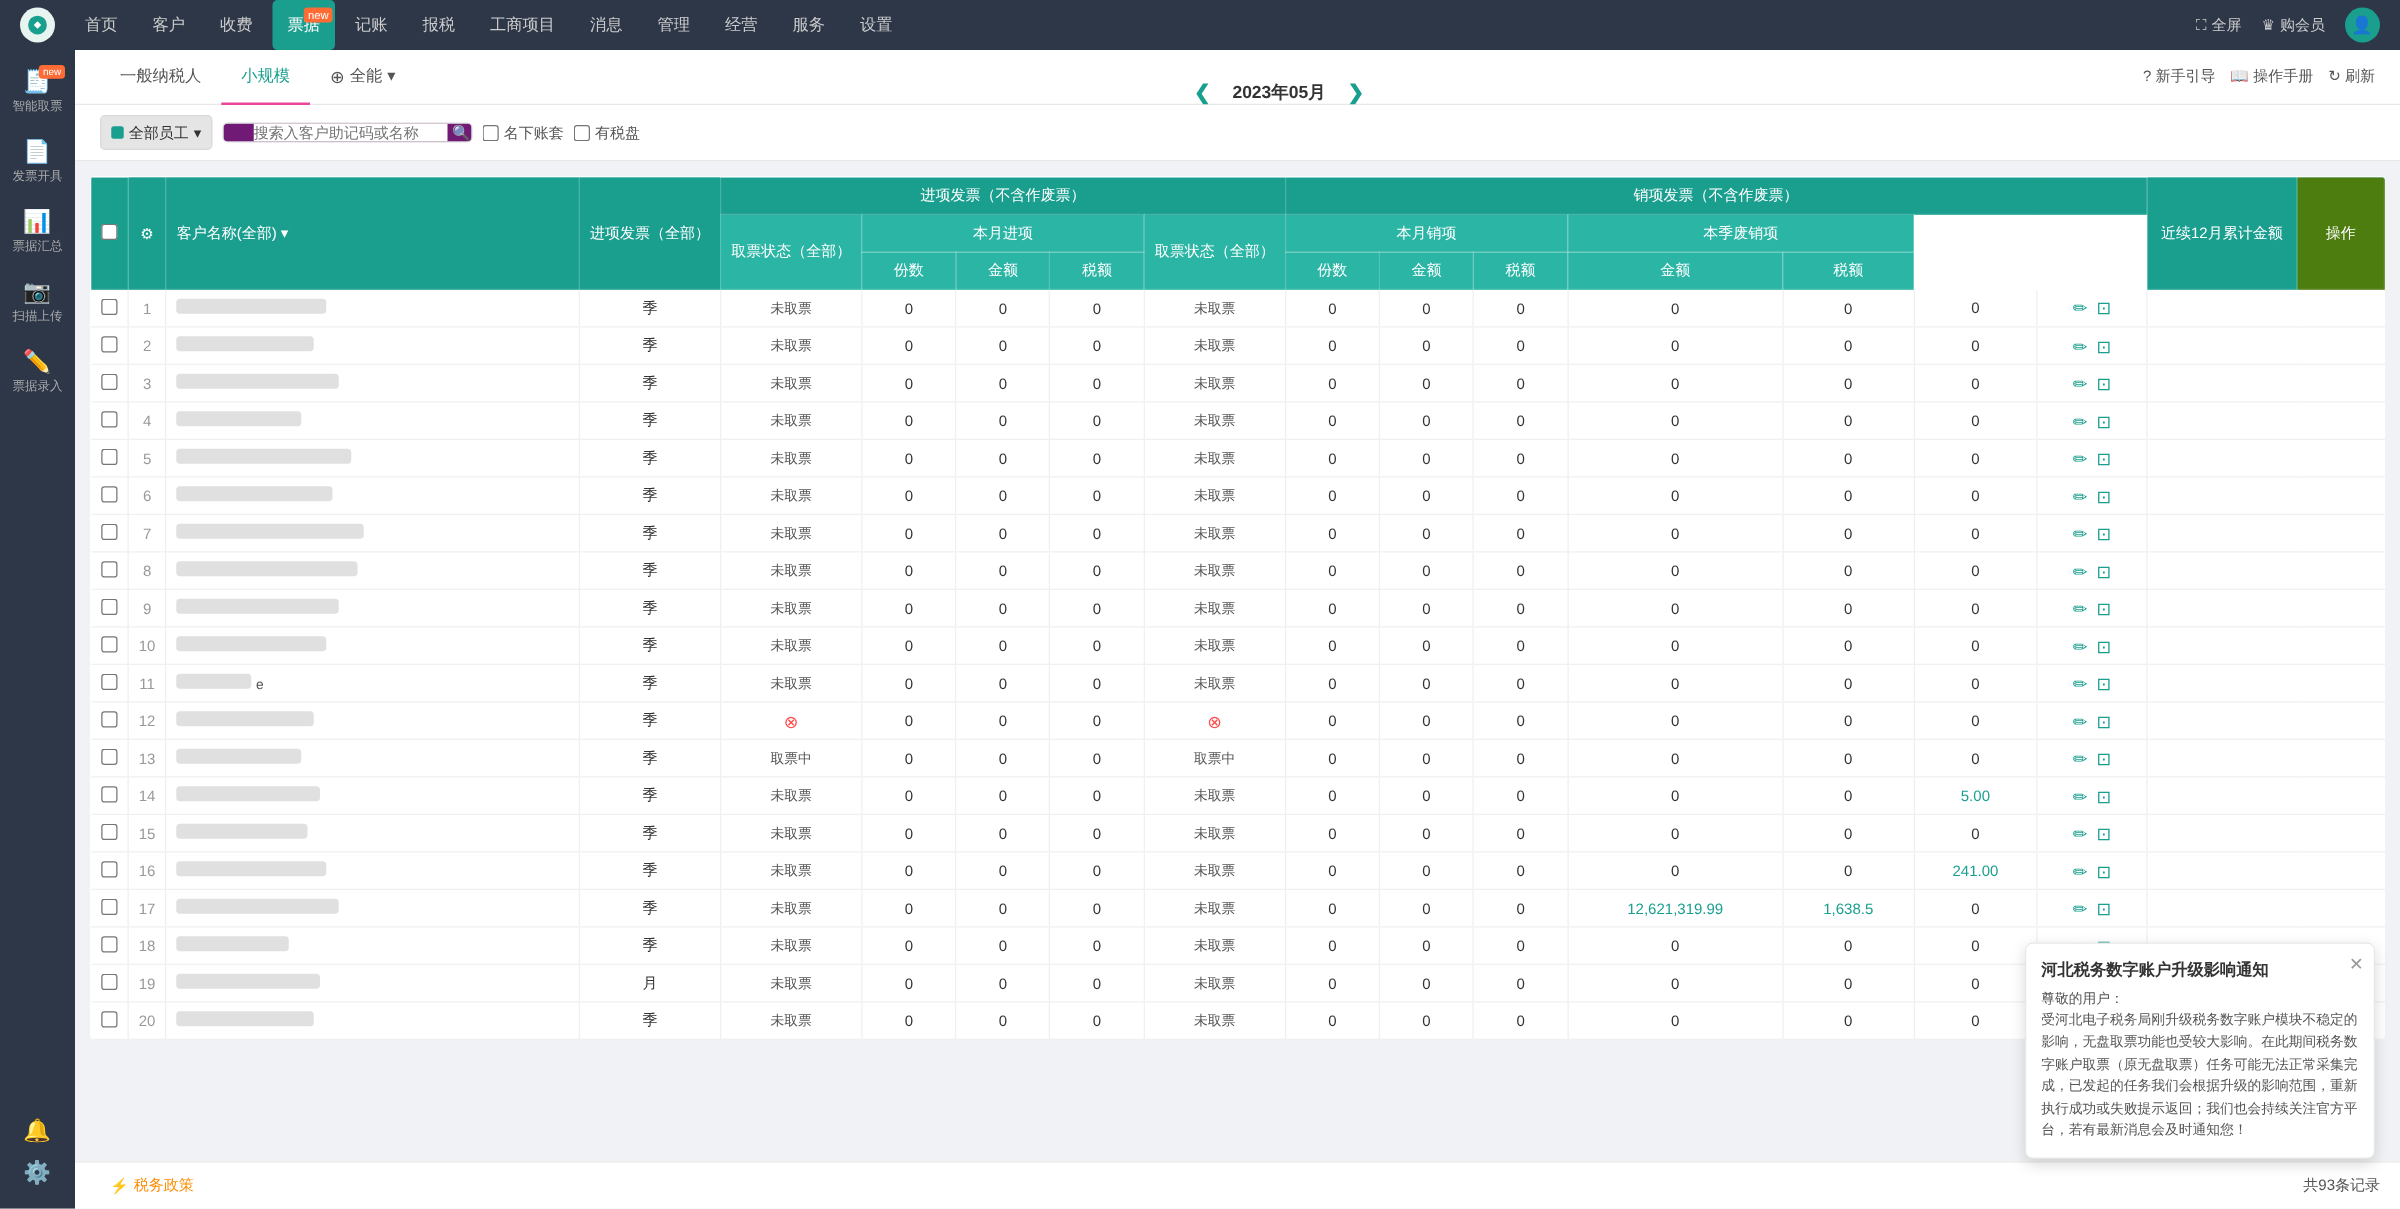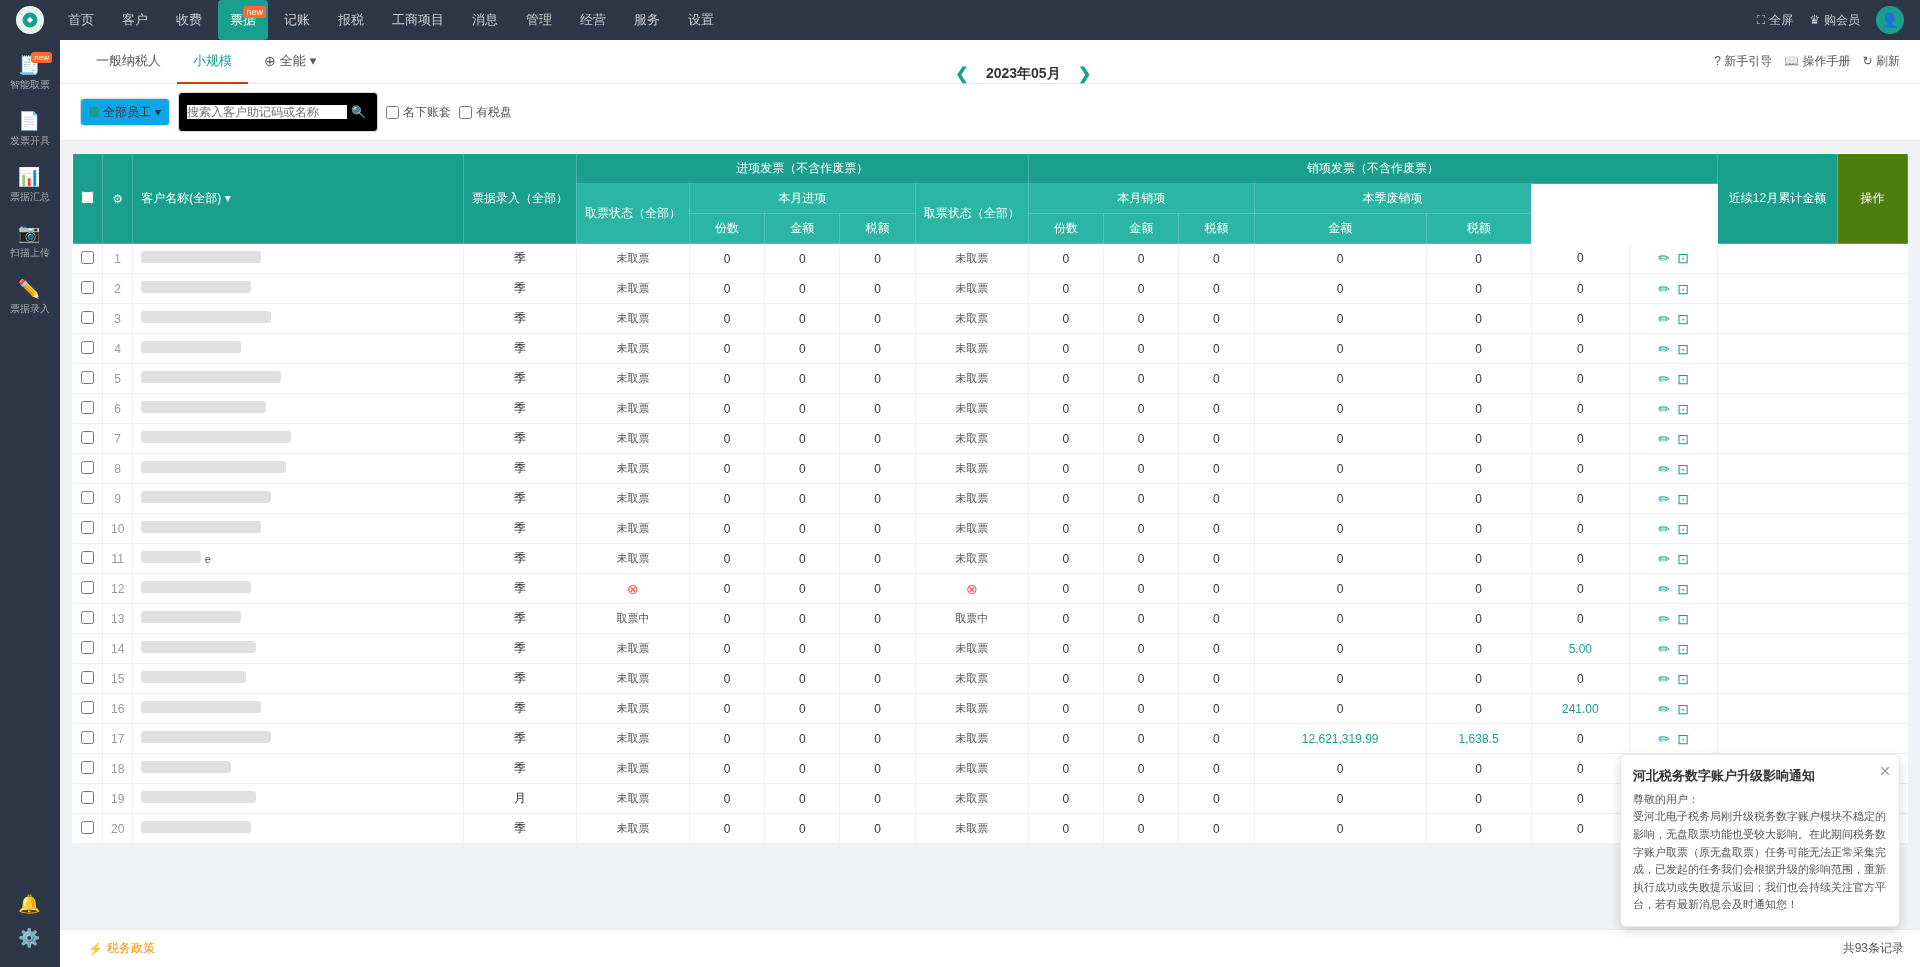--- a/index.html
+++ b/index.html
@@ -23,26 +23,26 @@
     .sidebar-item .new-badge { background: #ff6b35; color: #fff; font-size: 8px; padding: 1px 3px; border-radius: 3px; position: absolute; top: 4px; right: 4px; }
     .sidebar-icon { font-size: 18px; line-height: 1; }
     .sidebar-bottom { margin-top: auto; padding-bottom: 12px; }
 
     
     .main { flex: 1; display: flex; flex-direction: column; background: #f0f2f5; overflow: hidden; justify-content: flex-end; }
 
     
     .sub-nav { background: #fff; padding: 0 20px; display: flex; align-items: center; gap: 0; border-bottom: 1px solid #e8e8e8; height: 44px; }
     .sub-nav-item { padding: 0 16px; height: 44px; display: flex; align-items: center; cursor: pointer; font-size: 13px; color: #555; border-bottom: 2px solid transparent; }
-    .sub-nav-item.active { color: #1a9f8f; border-bottom: 2px solid #c2410c; }
+    .sub-nav-item.active { color: #1a9f8f; border-bottom: 2px solid #ec4899; }
 
     
     .toolbar { background: #fff; padding: 8px 20px; display: flex; align-items: center; gap: 8px; border-bottom: 1px solid #e8e8e8; }
-    .toolbar-select { border: 1px solid #d9d9d9; border-radius: 4px; padding: 4px 8px; font-size: 12px; display: flex; align-items: center; gap: 4px; cursor: pointer; background: #0ea5e9; height: 28px; min-width: 90px; }
-    .toolbar-search { border: 1px solid #d9d9d9; border-radius: 4px; padding: 4px 8px; font-size: 12px; display: flex; align-items: center; gap: 4px; background: #000000; height: 40px; width: 200px; }
+    .toolbar-select { border: 1px solid #d9d9d9; border-radius: 4px; padding: 4px 8px; font-size: 12px; display: flex; align-items: center; gap: 4px; cursor: pointer; background: #e5e5e5; height: 28px; min-width: 90px; }
+    .toolbar-search { border: 1px solid #d9d9d9; border-radius: 4px; padding: 4px 24px; font-size: 12px; display: flex; align-items: center; gap: 4px; background: #701a75; height: 16px; width: 200px; }
     .toolbar-search input { border: none; outline: none; font-size: 12px; width: 160px; color: #999; }
     .toolbar-checkbox { display: flex; align-items: center; gap: 4px; font-size: 12px; color: #555; cursor: pointer; }
     .toolbar-right { margin-left: auto; display: flex; align-items: center; gap: 8px; }
     .btn-orange { background: #ff8c00; color: #fff; border: none; padding: 6px 16px; border-radius: 4px; font-size: 12px; cursor: pointer; height: 28px; }
     .btn-teal { background: #1a9f8f; color: #fff; border: none; padding: 6px 16px; border-radius: 4px; font-size: 12px; cursor: pointer; height: 28px; }
     .btn-outline { background: #fff; color: #555; border: 1px solid #d9d9d9; padding: 6px 12px; border-radius: 4px; font-size: 12px; cursor: pointer; height: 28px; display: flex; align-items: center; gap: 4px; }
 
     
     .date-nav { position: absolute; left: 50%; transform: translateX(-50%); display: flex; align-items: center; gap: 12px; font-size: 14px; font-weight: bold; color: #333; }
     .date-nav-btn { cursor: pointer; color: #1a9f8f; font-size: 16px; width: 24px; height: 24px; display: flex; align-items: center; justify-content: center; border-radius: 50%; }
@@ -186,21 +186,21 @@
     <div class="table-container">
       <table>
         <thead>
           <tr>
             <th rowspan="3" style="width:30px;"><input type="checkbox" style=""></th>
             <th rowspan="3" style="width:30px;background:#1a9f8f;"><span style="cursor:pointer;">⚙</span></th>
             <th rowspan="3" style="min-width:180px;text-align:left;background:#1a9f8f;">
               <span>客户名称(全部) ▾</span>
             </th>
             <th rowspan="3" style="width:70px;background:#1a9f8f;">
-              <span>票据录入（全部）</span>
+              <span>进项发票（全部）</span>
             </th>
             <th colspan="5">
               <span>进项发票（不含作废票）</span>
             </th>
             <th colspan="7">
               <span>销项发票（不含作废票）</span>
             </th>
             <th rowspan="3" style="width:120px;background:#1a9f8f;">
               <span>近续12月累计金额</span>
             </th>

